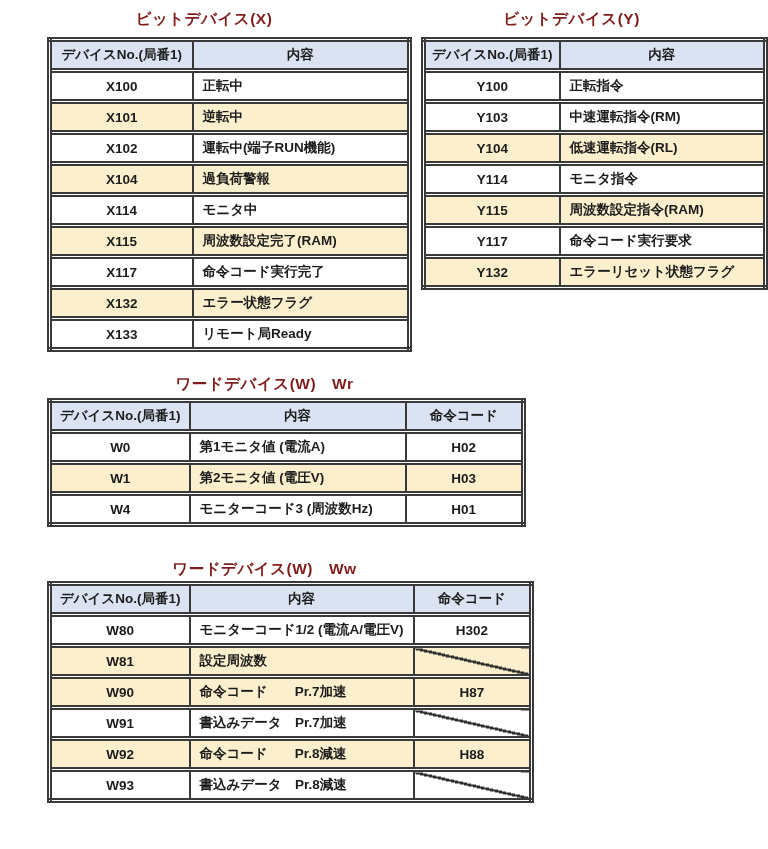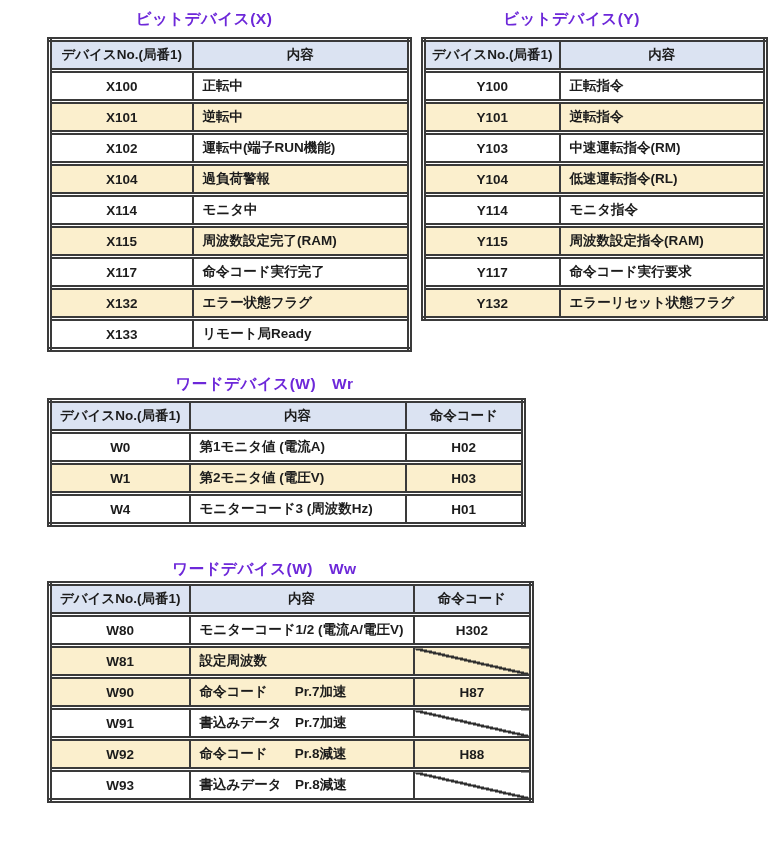--- a/index.html
+++ b/index.html
@@ -2,21 +2,21 @@
 <html><head>
 <meta charset="utf-8">
 <style>
   html,body { margin:0; padding:0; background:#ffffff; }
   .page {
     position:relative; width:768px; height:849px; background:#ffffff;
     font-family:"Liberation Sans", sans-serif; color:#1c1c1c;
   }
   .tbl-title {
     position:absolute; text-align:center; font-weight:bold;
-    font-size:15.5px; letter-spacing:0.5px; color:#6d28d9; white-space:pre;
+    font-size:15.5px; letter-spacing:0.5px; color:#7f1d1d; white-space:pre;
   }
   .tbl-wrap { position:absolute; }
   table.grid { border-collapse:collapse; table-layout:fixed;margin-left:31px; }
   .grid th, .grid td {
     border:2px solid #3a3a3a; border-top:5px double #3a3a3a;
     height:24px; padding:1px 6px; overflow:hidden; white-space:pre;
     font-size:13.5px; font-weight:bold; color:#1c1c1c; text-align:center;
     background-clip:border-box;
   }
   .grid th { background-color:#dbe3f2; }
@@ -105,24 +105,20 @@
           <tr>
             <th>デバイスNo.(局番1)</th>
             <th>内容</th>
           </tr>
         </thead>
         <tbody>
           <tr>
             <td>Y100</td>
             <td>正転指令</td>
           </tr>
-          <tr class="alt">
-            <td>Y101</td>
-            <td>逆転指令</td>
-          </tr>
           <tr>
             <td>Y103</td>
             <td>中速運転指令(RM)</td>
           </tr>
           <tr class="alt">
             <td>Y104</td>
             <td>低速運転指令(RL)</td>
           </tr>
           <tr>
             <td>Y114</td>

